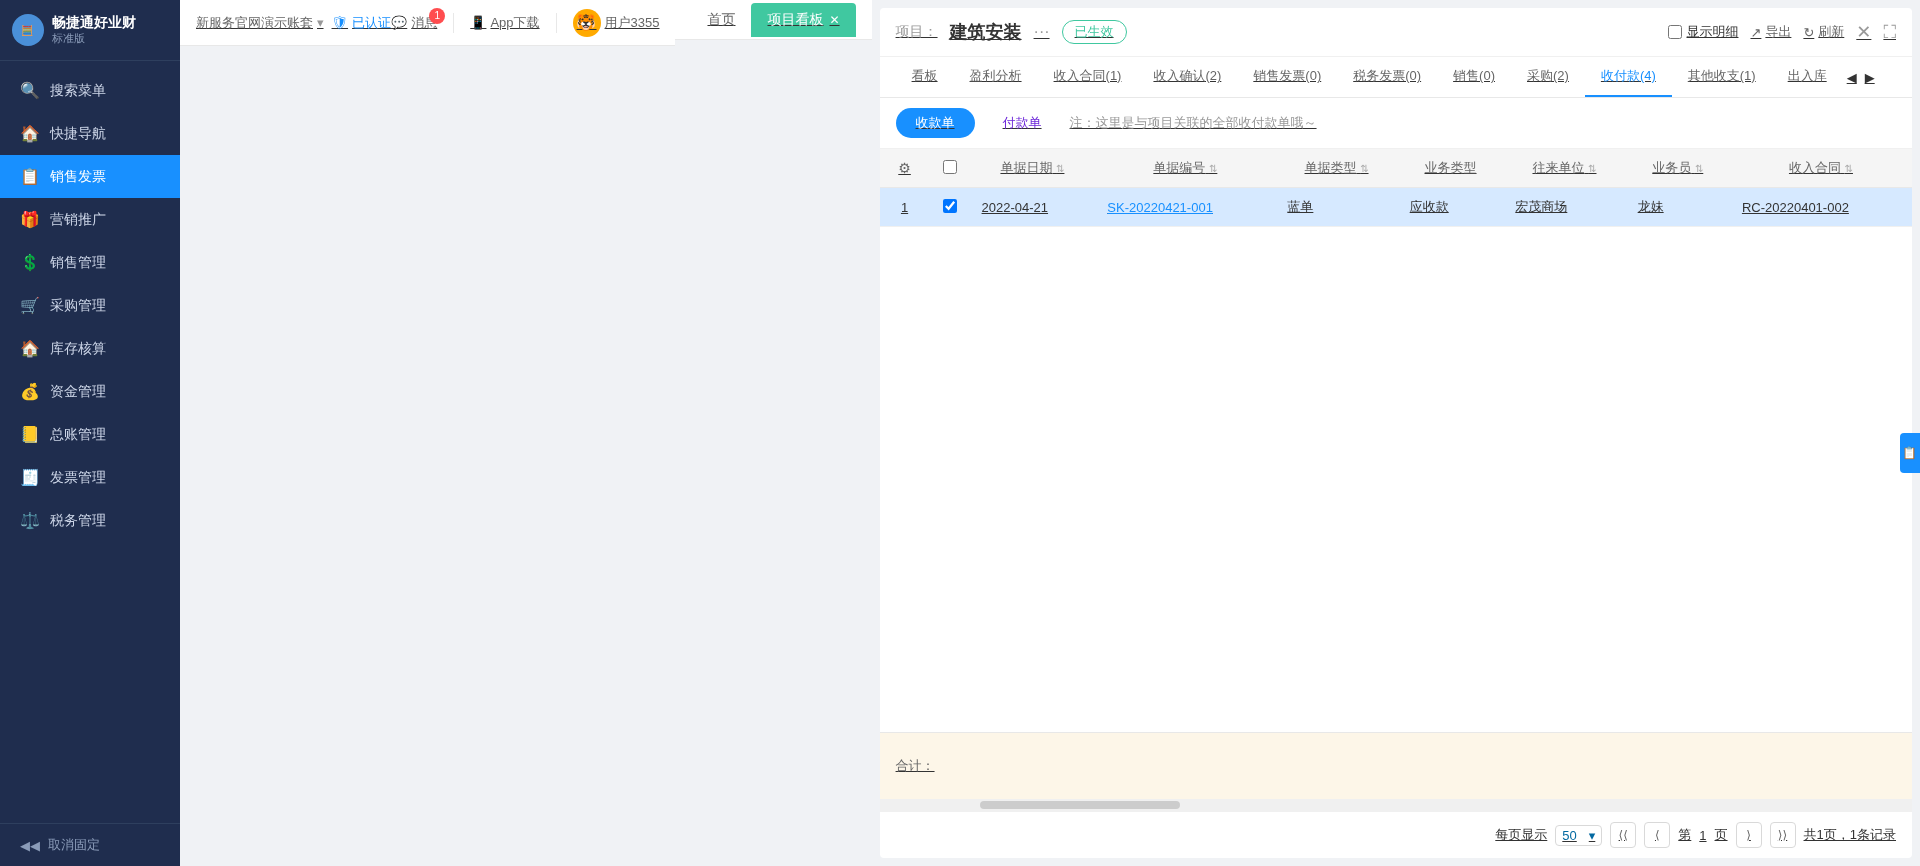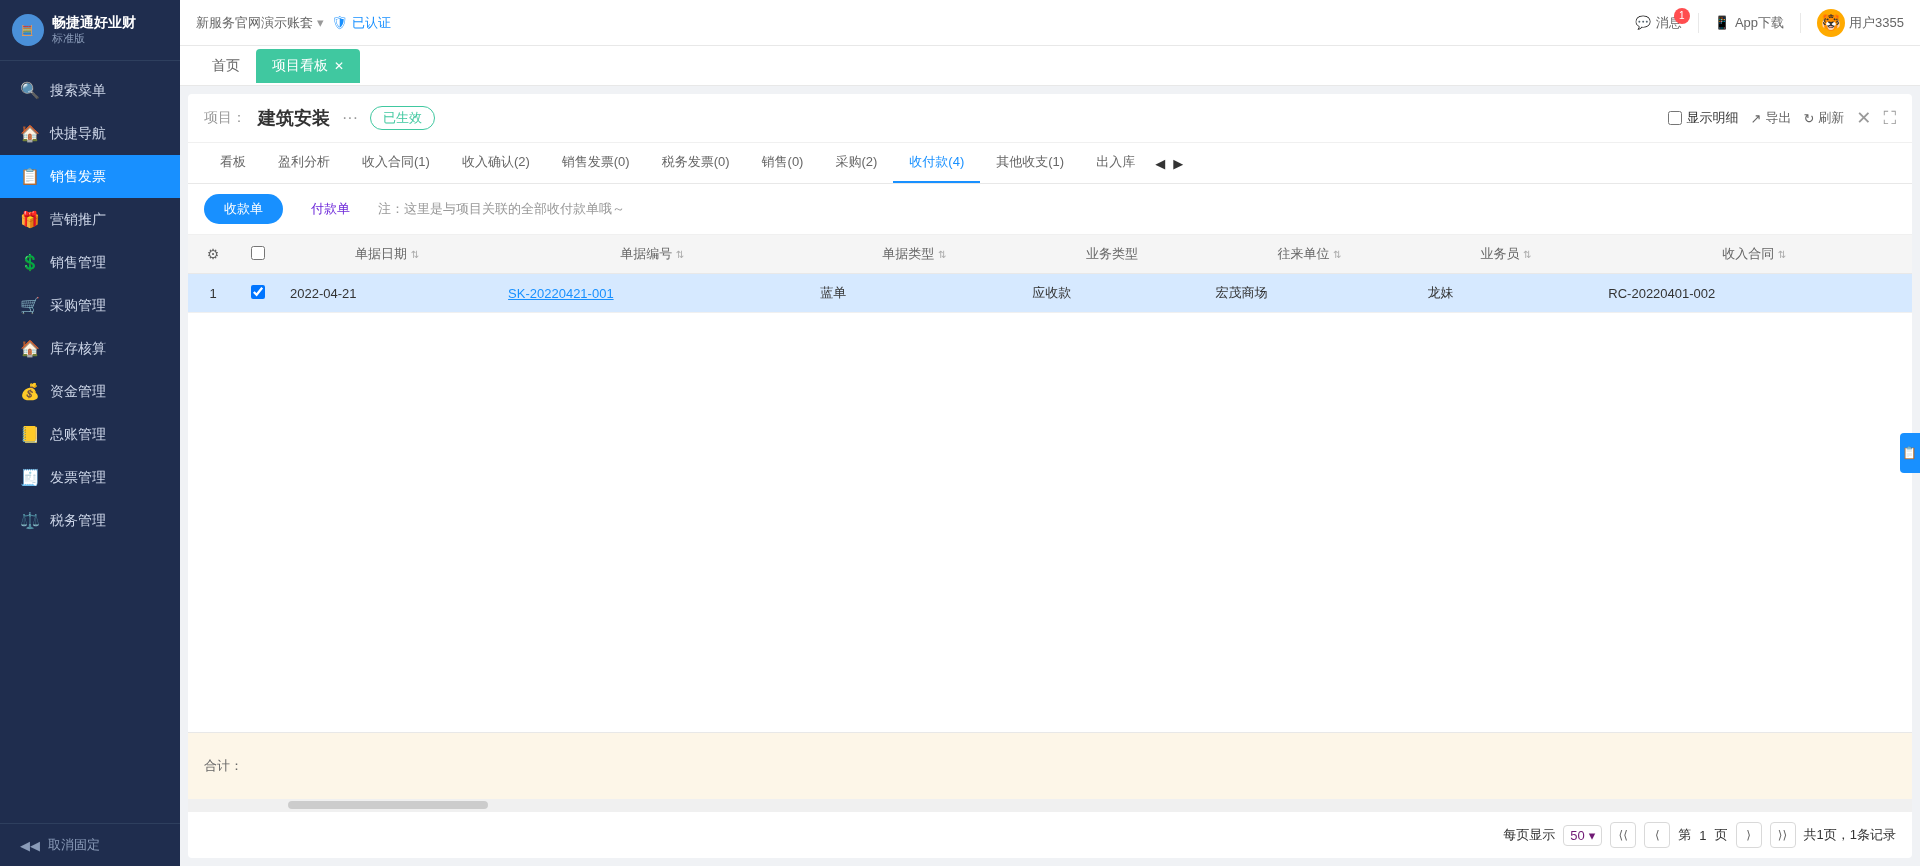--- a/index.html
+++ b/index.html
@@ -43,21 +43,21 @@
     .sidebar-item-icon { font-size: 16px; width: 20px; text-align: center; }
     .sidebar-item-label { font-size: 14px; }
     .sidebar-footer {
       padding: 12px 20px;
       border-top: 1px solid #2e3f5e;
       display: flex; align-items: center; gap: 8px;
       cursor: pointer; color: #8a9bb8; font-size: 13px;
     }
 
     
-    .main { flex: 1; display: flex; flex-direction: column; background: #f0f2f5; height: 100%; overflow: hidden; }
+    .main { flex: 1; display: flex; flex-direction: row; background: #f0f2f5; height: 100%; overflow: hidden; text-decoration: underline; }
 
     
     .topbar {
       background: #fff;
       height: 46px;
       display: flex; align-items: center;
       padding: 0 16px;
       border-bottom: 1px solid #e8e8e8;
       justify-content: space-between;
     }
@@ -187,22 +187,22 @@
     }
 
     
     .pagination {
       display: flex; align-items: center; justify-content: flex-end;
       padding: 10px 16px; gap: 8px; font-size: 13px;
       border-top: 1px solid #f0f0f0;
     }
     .pagination-select {
       border: 1px solid #d9d9d9; border-radius: 4px;
-      padding: 2px 6px; font-size: 13px; color: #701a75;
-      display: flex; align-items: center; gap: 4px; cursor: pointer;
+      padding: 2px 6px; font-size: 13px; color: #0369a1;
+      display: flex; align-items: center; gap: 12px; cursor: pointer;
     }
     .page-nav-btn {
       width: 26px; height: 26px; border: 1px solid #d9d9d9;
       border-radius: 4px; display: flex; align-items: center; justify-content: center;
       cursor: pointer; background: #fff; color: #666; font-size: 12px;
     }
     .page-num { color: #333; }
 
     
     .right-panel-toggle {

